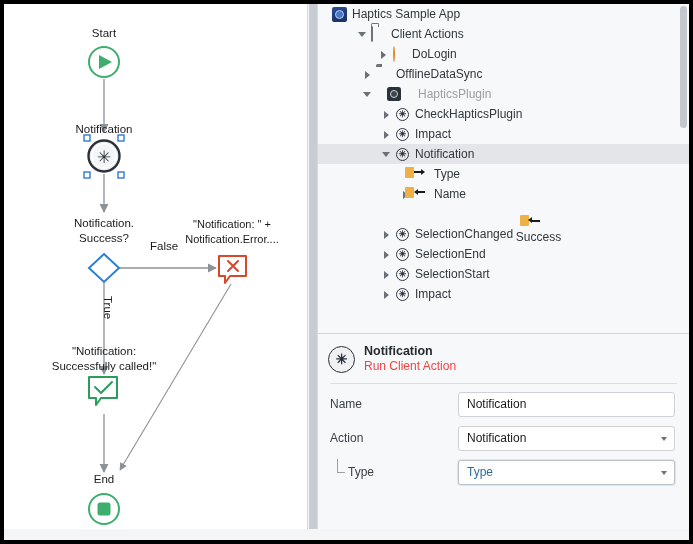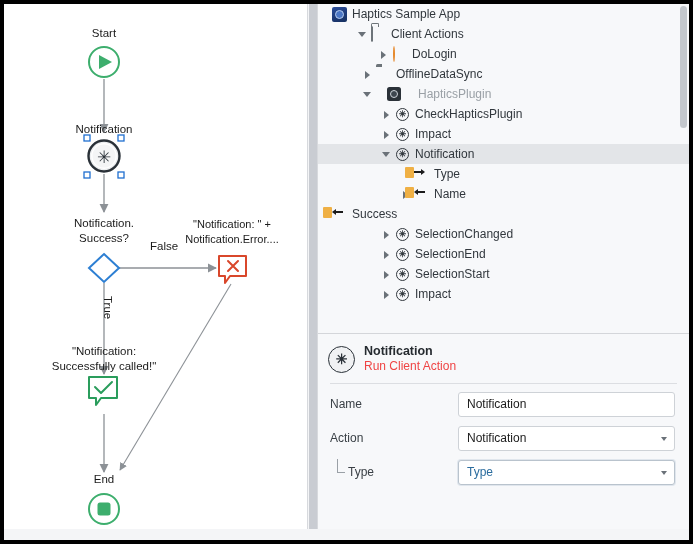--- a/index.html
+++ b/index.html
@@ -394,21 +394,21 @@
           <div class="tree-row" style="padding-left: 82px;">
             <span class="tw "></span>
             <span class="tree-icon"><span class="ic-param in"><span class="box"></span><span class="shaft"></span><span class="head"></span></span></span>
             <span class="tree-label">Type</span>
           </div>
           <div class="tree-row" style="padding-left: 82px;">
             <span class="tw closed"></span>
             <span class="tree-icon"><span class="ic-param out"><span class="box"></span><span class="shaft"></span><span class="head"></span></span></span>
             <span class="tree-label">Name</span>
           </div>
-          <div class="tree-row" style="">
+          <div class="tree-row" style="padding-left: 82px; flex-direction: column;">
             <span class="tw "></span>
             <span class="tree-icon"><span class="ic-param out"><span class="box"></span><span class="shaft"></span><span class="head"></span></span></span>
             <span class="tree-label">Success</span>
           </div>
           <div class="tree-row" style="padding-left: 63px;">
             <span class="tw closed"></span>
             <span class="tree-icon">
               <span class="ic-action">✳</span>
             </span>
             <span class="tree-label">SelectionChanged</span>

